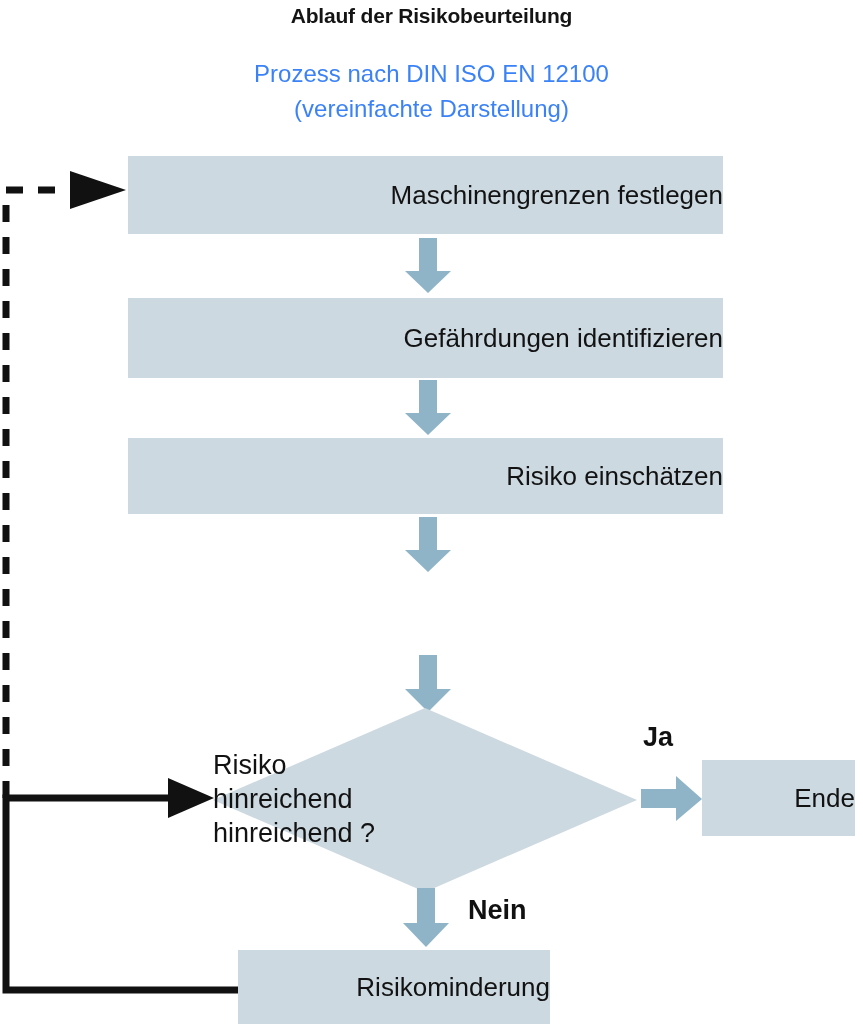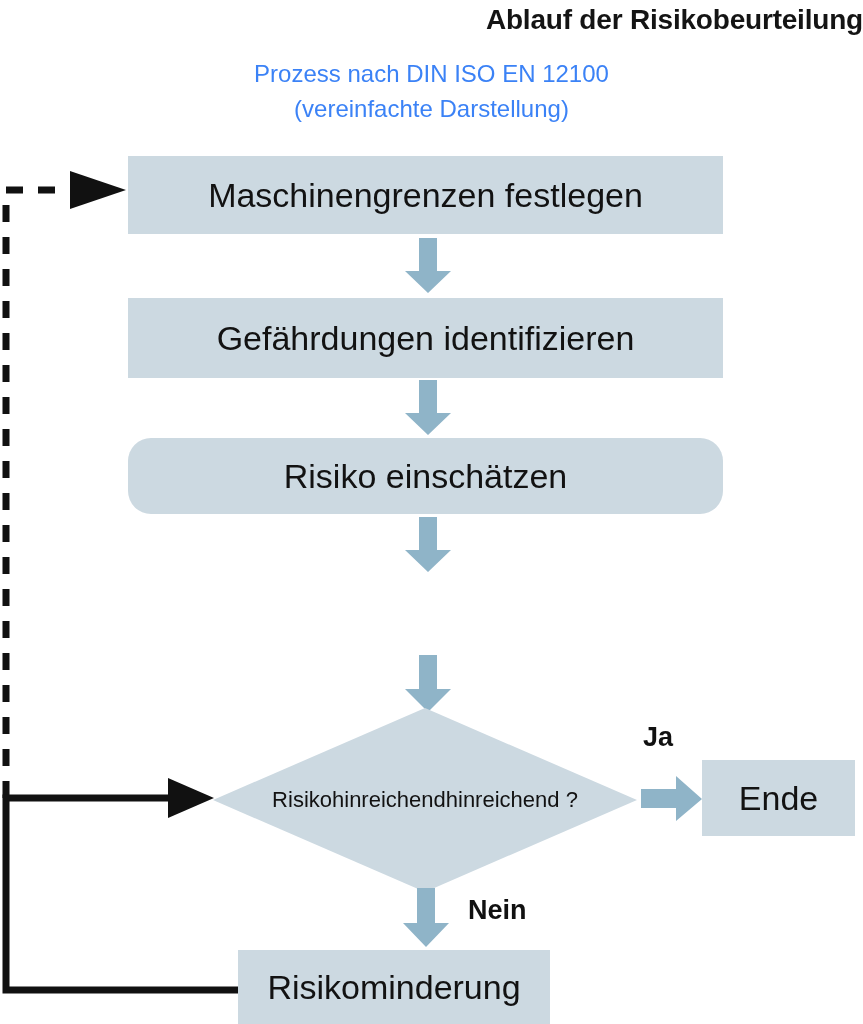--- a/index.html
+++ b/index.html
@@ -19,22 +19,22 @@
     background: #ffffff;
     overflow: hidden;
   }
 
   
   .title {
     position: absolute;
     left: 0;
     top: 4px;
     width: 863px;
-    text-align: right;
-    font-size: 28px;
+    text-align: center;
+    font-size: 21px;
     font-weight: bold;
     letter-spacing: -0.2px;
     color: #141414;
   }
   .subtitle {
     position: absolute;
     left: 0;
     width: 863px;
     text-align: center;
     font-size: 24px;
@@ -44,22 +44,22 @@
   .subtitle.line1 { top: 60px; }
   .subtitle.line2 { top: 95px; text-align: center; }
 
   
   .pbox {
     position: absolute;
     box-sizing: border-box;
     background: #ccd9e1;
     display: flex;
     align-items: center;
-    justify-content: center;
-    font-size: 34px;
+    justify-content: flex-end;
+    font-size: 26px;
     color: #121212;
     white-space: nowrap;
   }
 
   
   .diamond-wrap {
     position: absolute;
     left: 213px;
     top: 708px;
     width: 424px;
@@ -70,23 +70,24 @@
     left: 0;
     top: 0;
   }
   .diamond-text {
     position: absolute;
     left: 0;
     top: 0;
     width: 424px;
     height: 184px;
     display: flex;
-    align-items: center;
+    flex-direction: column;
+    align-items: flex-start;
     justify-content: center;
-    font-size: 22px;
+    font-size: 27px;
     line-height: 1.25;
     color: #121212;
     text-align: center;
   }
 
   
   .down-arrow {
     position: absolute;
     width: 48px;
   }
@@ -147,21 +148,21 @@
   <div class="pbox" style="left:128px; top:298px; width:595px; height:80px;">
     <span>Gefährdungen identifizieren</span>
   </div>
 
   <div class="down-arrow" style="left:404px; top:380px; height:56px;">
     <svg width="48" height="56" viewBox="0 0 48 56" xmlns="http://www.w3.org/2000/svg">
       <polygon points="15,0 33,0 33,33 47,33 24,55 1,33 15,33" fill="#8fb4c8"></polygon>
     </svg>
   </div>
 
-  <div class="pbox" style="left:128px; top:438px; width:595px; height:76px;border-radius:23px;">
+  <div class="pbox" style="left:128px; top:438px; width:595px; height:76px;">
     <span>Risiko einschätzen</span>
   </div>
 
   <div class="down-arrow" style="left:404px; top:517px; height:56px;">
     <svg width="48" height="56" viewBox="0 0 48 56" xmlns="http://www.w3.org/2000/svg">
       <polygon points="15,0 33,0 33,33 47,33 24,55 1,33 15,33" fill="#8fb4c8"></polygon>
     </svg>
   </div>
 
 

